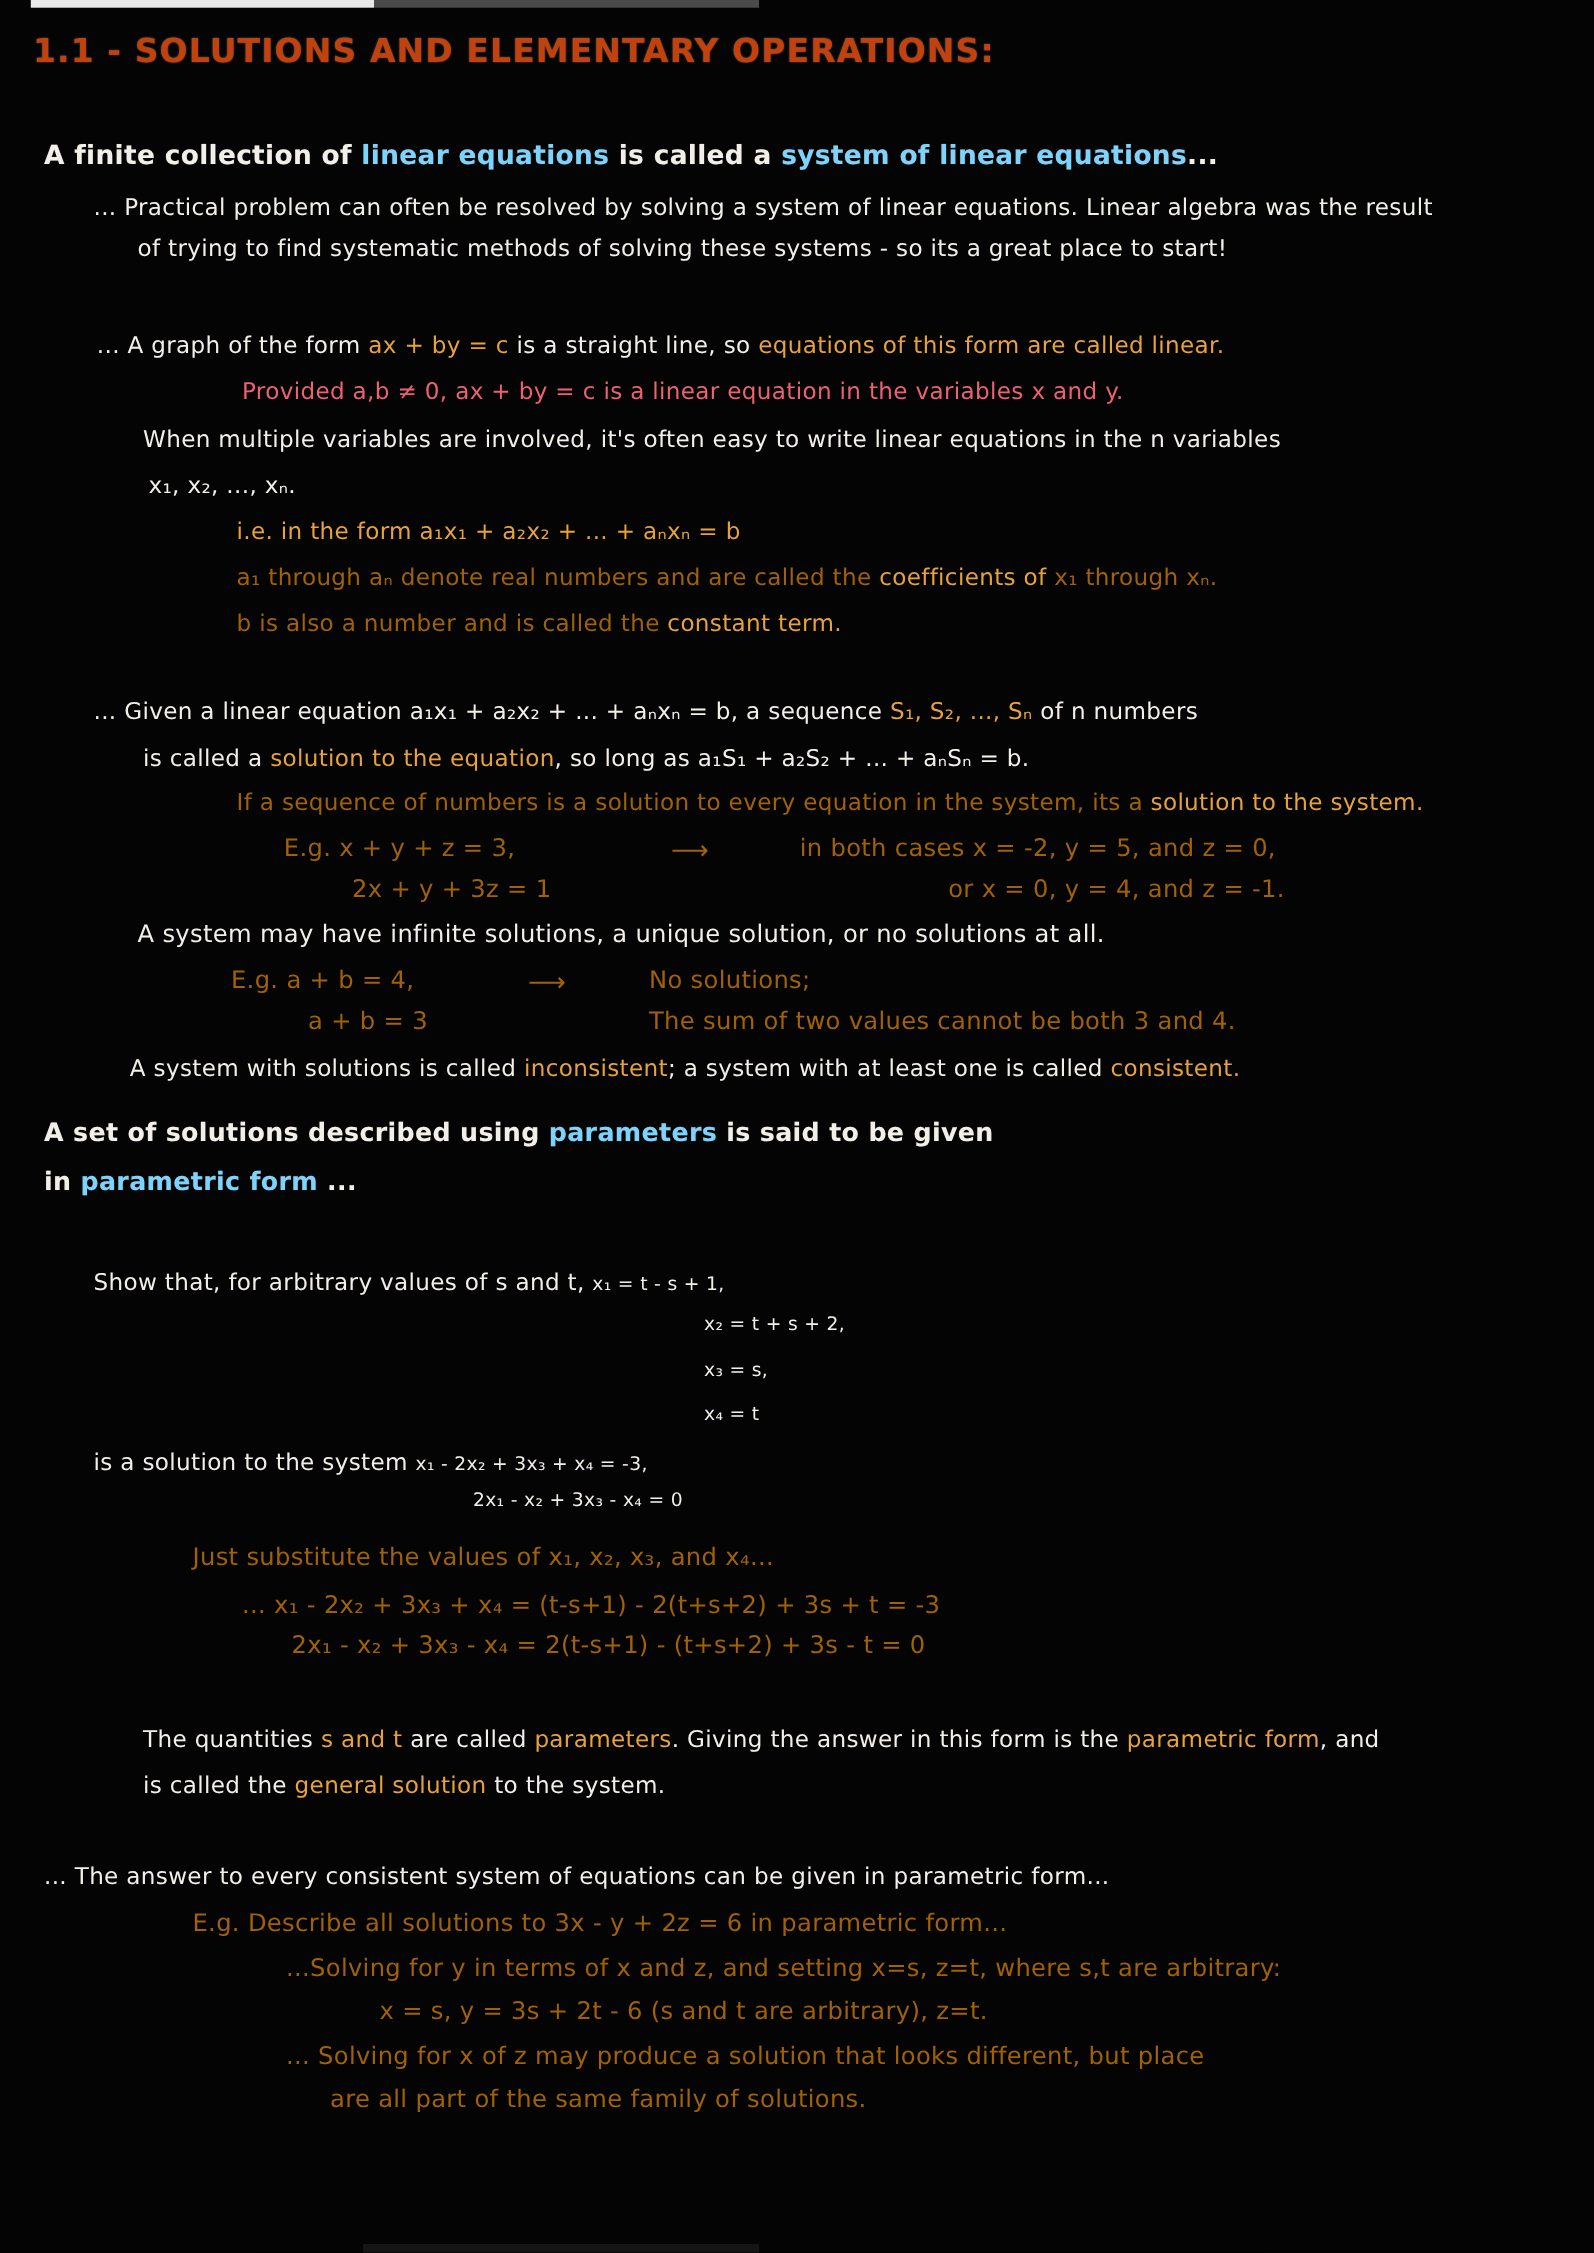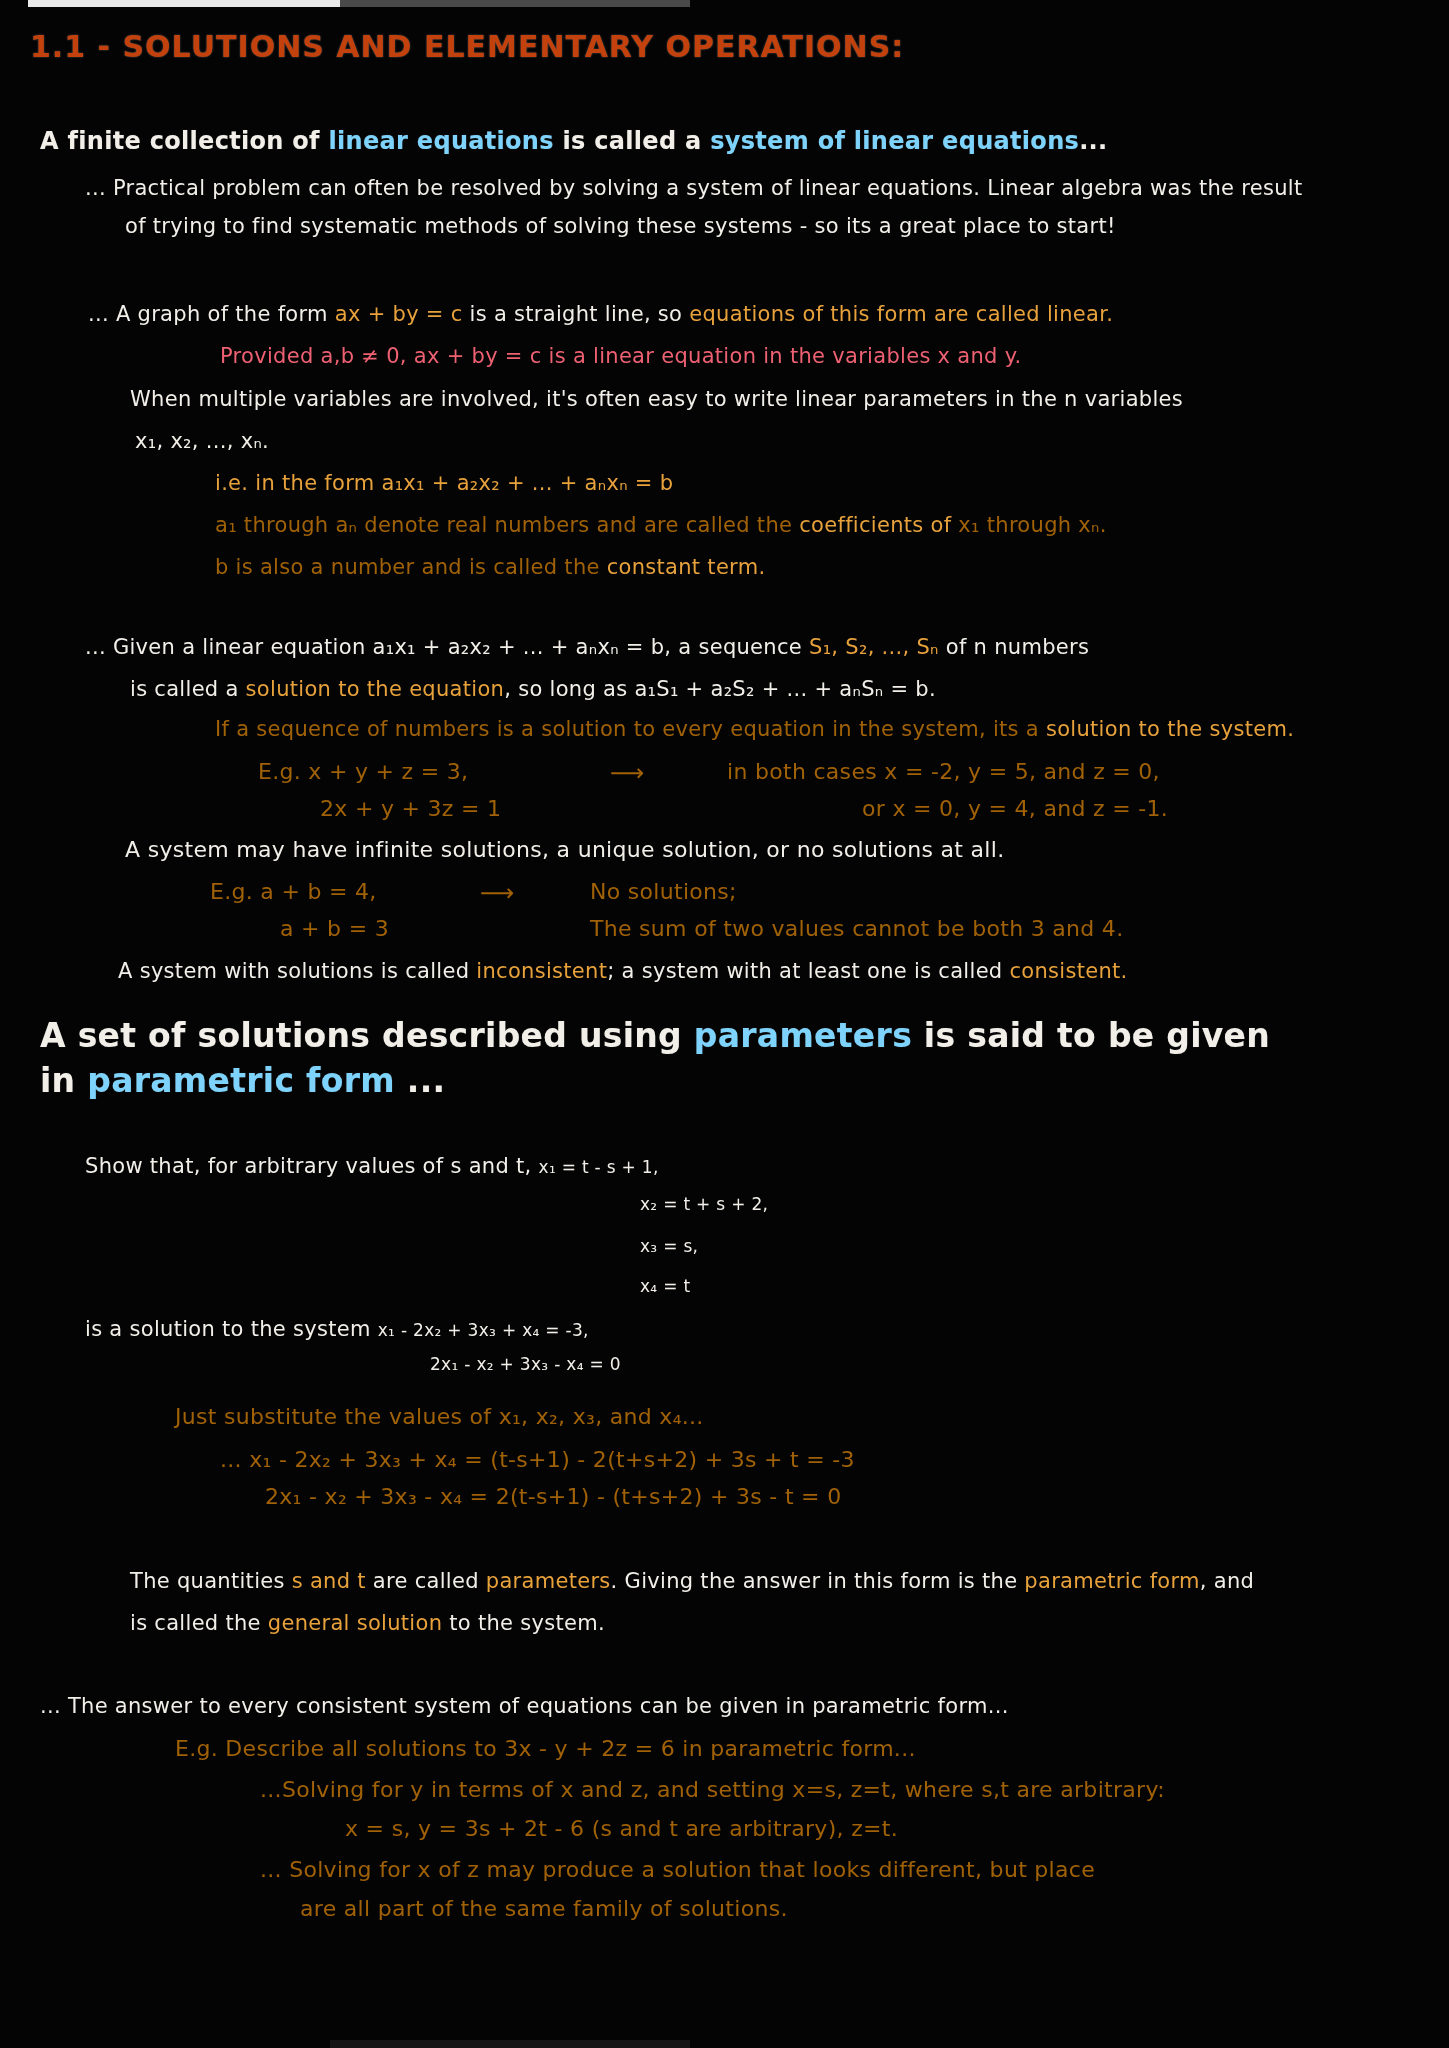--- a/index.html
+++ b/index.html
@@ -18,21 +18,21 @@
     line-height:1.1;
   }
   .ax{position:absolute;top:0;white-space:nowrap;}
   .w{color:#f2efe9;}
   .b{color:#7dd3fc;}
   .o{color:#e8a23c;}
   .r{color:#a16207;text-align:center;}
   .pk{color:#ee6173;}
   .title{font-size:30px;font-weight:bold;letter-spacing:1px;color:#c2410c;text-shadow:0 0 2px rgba(255,255,255,.35);}
   .s24b{font-size:24px;font-weight:bold;text-shadow:0 0 1px rgba(255,255,255,.25);}
-  .s33b{font-size:33px;font-weight:bold;text-shadow:0 0 1px rgba(255,255,255,.25);}
+  .s33b{font-size:23px;font-weight:bold;text-shadow:0 0 1px rgba(255,255,255,.25);}
   .s22{font-size:22px;}
   .eq{font-size:17px;}
   .arrow{font-size:24px;letter-spacing:0;}
   .bar{position:absolute;height:7px;top:0;}
   .bar-light{left:28px;width:312px;background:#e9e9e9;}
   .bar-gray{left:340px;width:350px;background:#4a4a4a;}
   .bar-bottom{position:absolute;left:330px;bottom:0;width:360px;height:8px;background:#151515;}
 </style>
 </head>
 <body>
@@ -54,21 +54,21 @@
     <span class="w">of trying to find systematic methods of solving these systems - so its a great place to start!</span>
   </div>
 
   <div class="line" style="left:88px;top:303px">
     <span class="w">... A graph of the form </span><span class="o">ax + by = c</span><span class="w"> is a straight line, so </span><span class="o">equations of this form are called linear.</span>
   </div>
   <div class="line" style="left:220px;top:345px">
     <span class="pk">Provided a,b ≠ 0, ax + by = c is a linear equation in the variables x and y.</span>
   </div>
   <div class="line" style="left:130px;top:388px">
-    <span class="w">When multiple variables are involved, it's often easy to write linear parameters in the n variables</span>
+    <span class="w">When multiple variables are involved, it's often easy to write linear equations in the n variables</span>
   </div>
   <div class="line" style="left:135px;top:430px">
     <span class="w">x₁, x₂, ..., xₙ.</span>
   </div>
   <div class="line" style="left:215px;top:472px">
     <span class="o">i.e. in the form a₁x₁ + a₂x₂ + ... + aₙxₙ = b</span>
   </div>
   <div class="line" style="left:215px;top:514px">
     <span class="r">a₁ through aₙ denote real numbers and are called the </span><span class="o">coefficients of</span><span class="r"> x₁ through xₙ.</span>
   </div>

